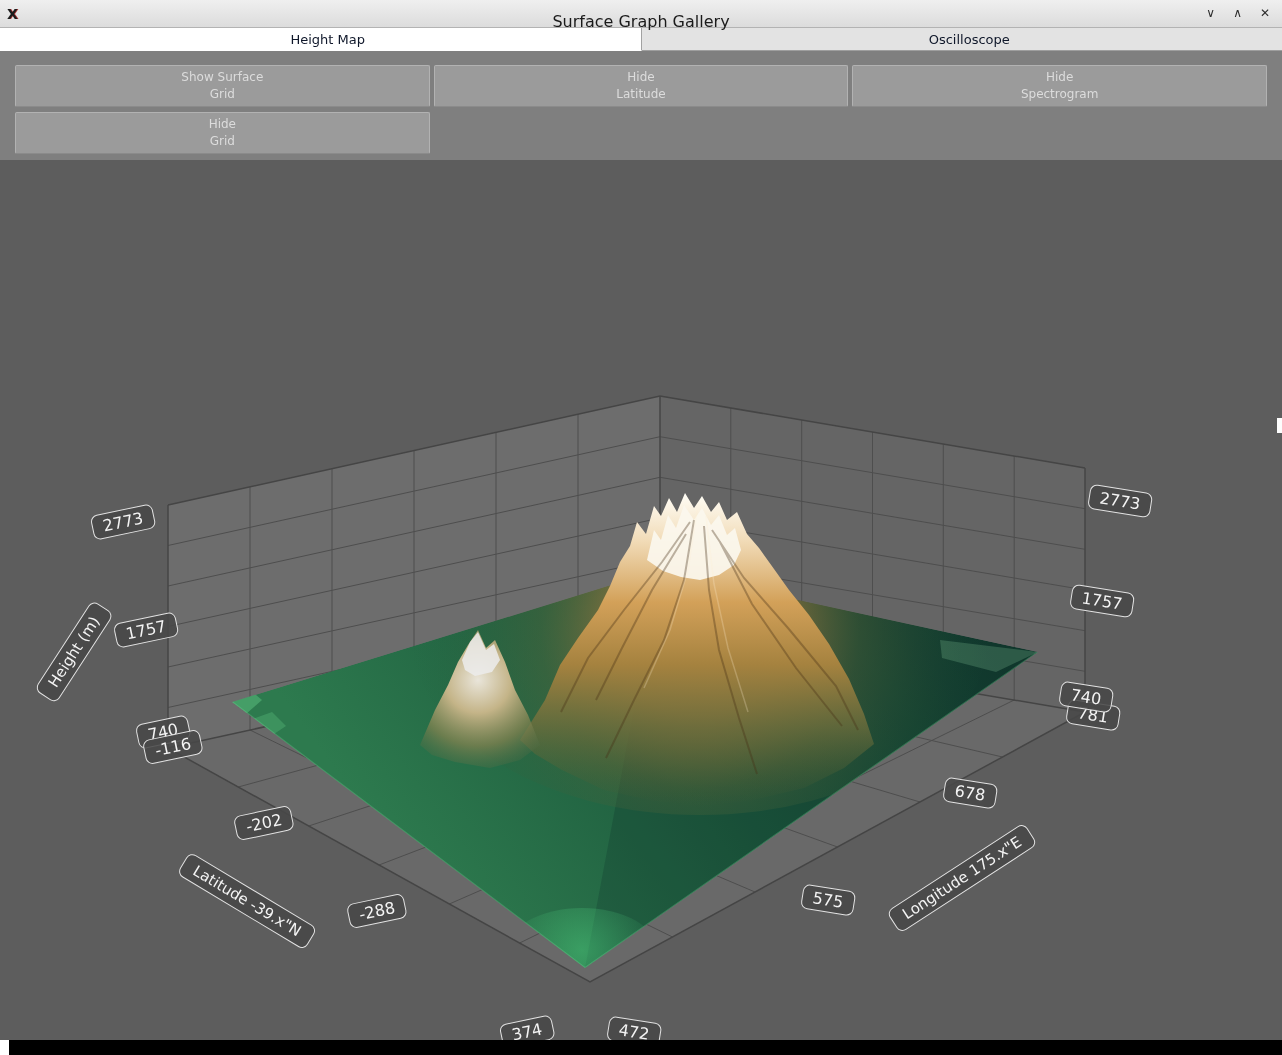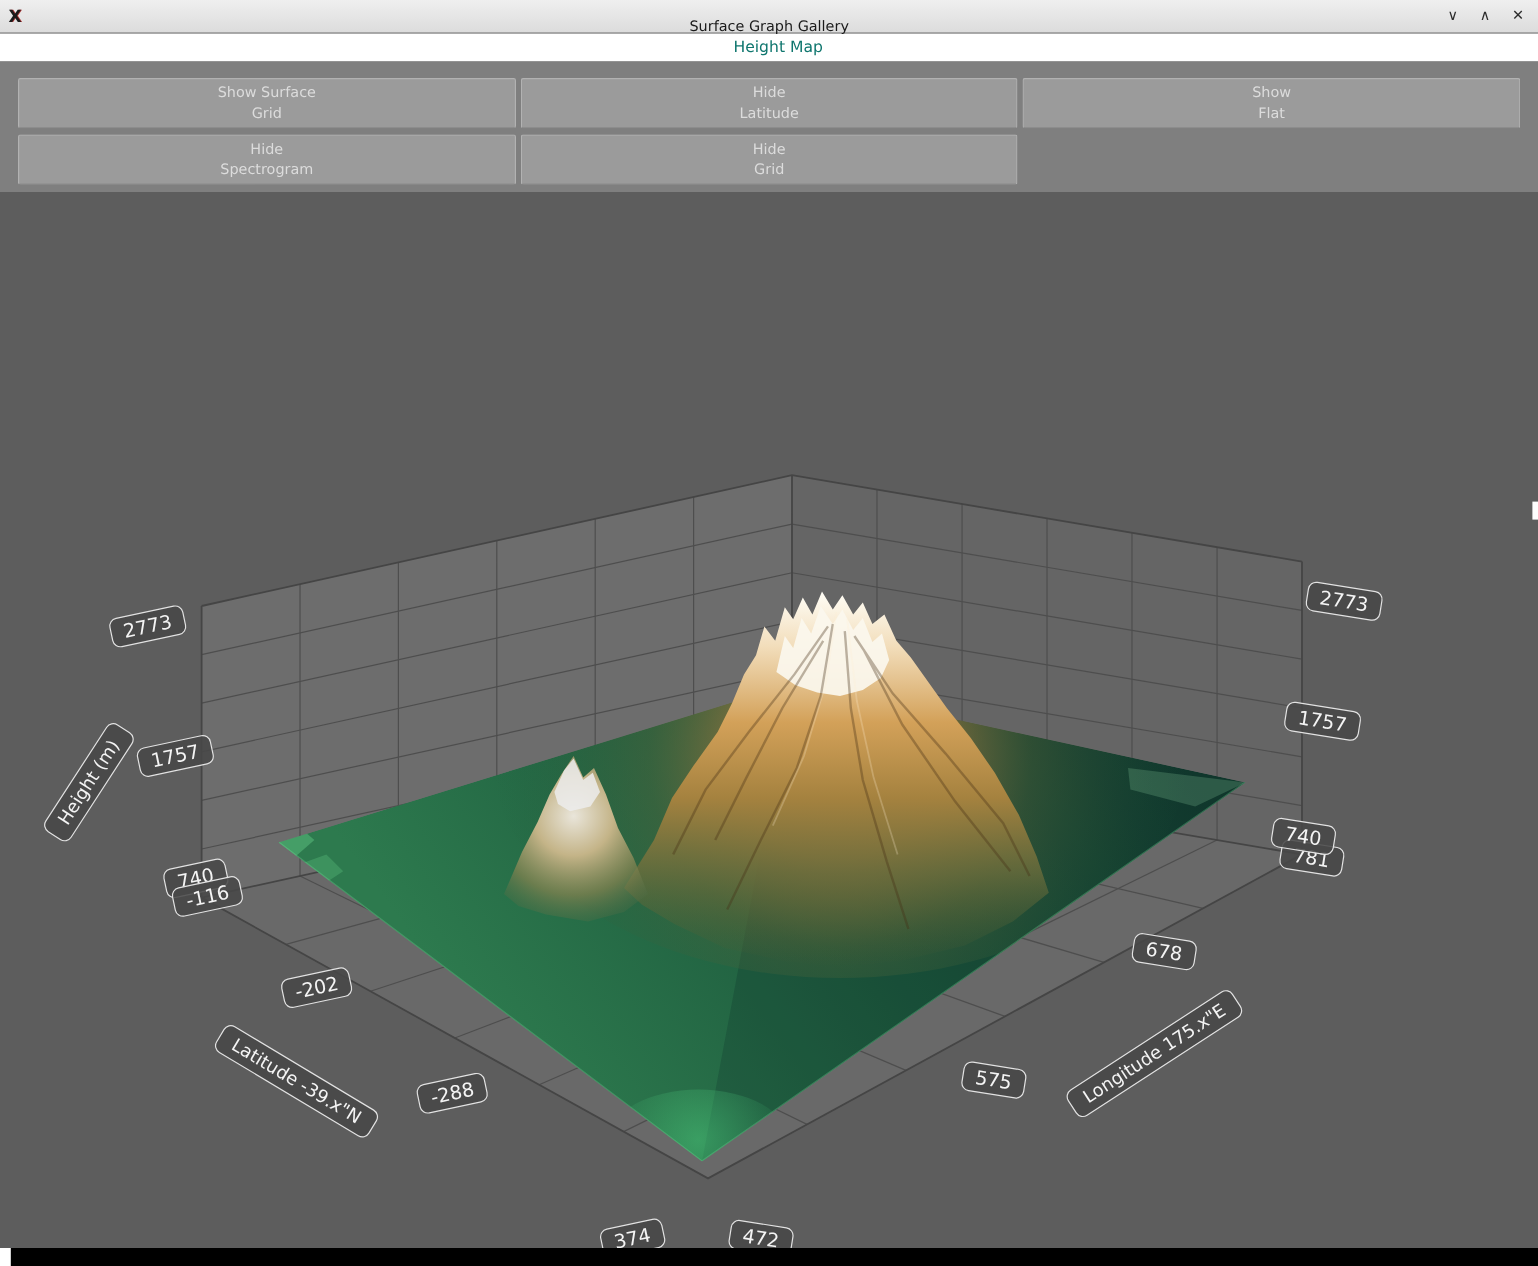--- a/index.html
+++ b/index.html
@@ -4,27 +4,27 @@
 <style>
   * { box-sizing: border-box; margin: 0; padding: 0; }
   html,body { width:1282px; height:1055px; }
   body { font-family: "DejaVu Sans", "Liberation Sans", sans-serif; background:#5d5d5d; }
 
   .window { position:relative; width:1282px; height:1055px; overflow:hidden; background:#5d5d5d; }
 
   
   .titlebar { position:relative; height:28px; background:linear-gradient(#efefef,#dcdcdc); border-bottom:1px solid #b3b3b3; display:flex; align-items:center; }
   .app-icon { margin-left:7px; font-size:14px; font-weight:bold; color:#1b1b1b; z-index:2; text-shadow:1px 0 0 #a33; }
-  .titlebar-title { position:absolute; left:0; right:0; text-align:center; font-size:12px; color:#1a1a1a;margin-top:16px; }
+  .titlebar-title { position:absolute; left:0; right:0; text-align:center; font-size:16px; color:#1a1a1a;margin-top:16px; }
   .win-controls { margin-left:auto; z-index:2; display:flex; gap:18px; padding-right:12px; }
   .win-controls span { font-size:12px; color:#2d2d2d; line-height:27px; cursor:default; }
 
   
   .tabbar { height:23px; display:flex; background:#e3e3e3; }
-  .tab { flex:1; display:flex; align-items:center; justify-content:center; font-size:13px; color:#0f766e; background:#e3e3e3; border-right:1px solid #a2a2a2; border-bottom:1px solid #9e9e9e; cursor:default;padding-left:15px; }
+  .tab { flex:1; display:flex; align-items:center; justify-content:center; font-size:13px; color:#0f172a; background:#e3e3e3; border-right:1px solid #a2a2a2; border-bottom:1px solid #9e9e9e; cursor:default;padding-left:15px; }
   .tab:last-child { border-right:none; }
   .tab.active { background:#ffffff; border-bottom-color:transparent; }
 
   
   .toolbar { height:109px; background:#7f7f7f; padding:14px 15px 0 15px; display:grid; grid-template-columns:1fr 1fr 1fr; gap:5px 4px; align-content:start; }
   .tbtn { height:42px; background:#9b9b9b; border:1px solid #b2b2b2; border-bottom-color:#8b8b8b; border-radius:2px; color:#dcdcdc; font-family:inherit; font-size:12px; line-height:17px; display:flex; flex-direction:column; align-items:center; justify-content:center; cursor:default; }
 
   
   .plot { position:relative; width:1282px; height:880px; background:#5d5d5d; overflow:hidden; }
   .plot svg { position:absolute; left:0; top:0; }
@@ -47,34 +47,31 @@
     <div class="titlebar-title">Surface Graph Gallery</div>
     <div class="win-controls">
       <span>∨</span>
       <span>∧</span>
       <span>✕</span>
     </div>
   </div>
 
   <div class="tabbar">
     <div class="tab active">Height Map</div>
+    <div class="tab">Oscilloscope</div>
   </div>
 
   <div class="toolbar">
     <button class="tbtn">
       <span>Show Surface</span>
       <span>Grid</span>
     </button>
     <button class="tbtn">
       <span>Hide</span>
       <span>Latitude</span>
-    </button>
-    <button class="tbtn">
-      <span>Show</span>
-      <span>Flat</span>
     </button>
     <button class="tbtn">
       <span>Hide</span>
       <span>Spectrogram</span>
     </button>
     <button class="tbtn">
       <span>Hide</span>
       <span>Grid</span>
     </button>
   </div>

